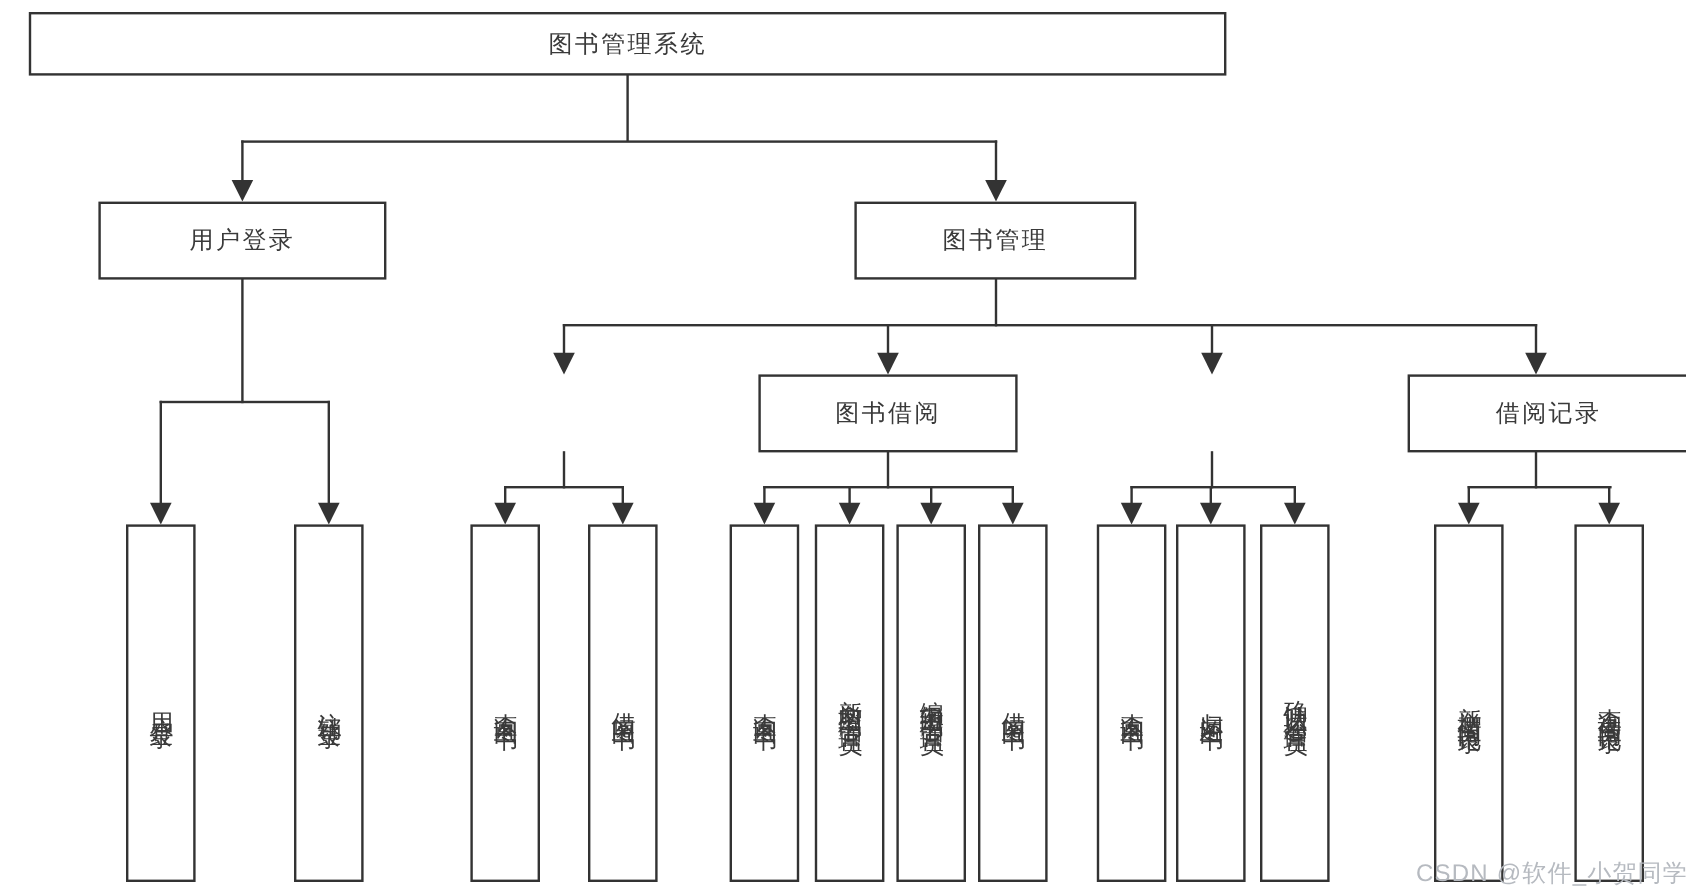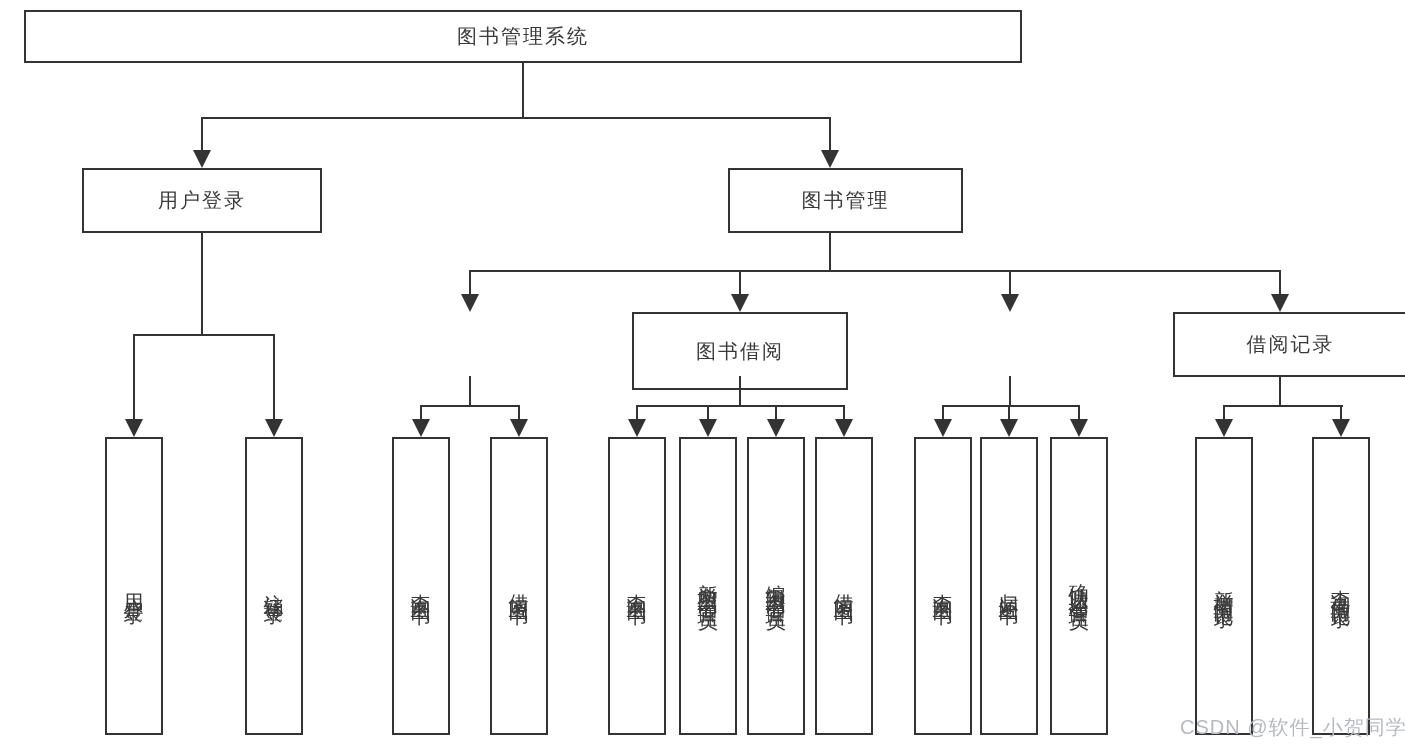--- a/index.html
+++ b/index.html
@@ -38,21 +38,21 @@
   <i class="lv" style="left:522px;top:62px;height:56px;"></i>
   <i class="lh" style="left:201px;top:117px;width:630px;"></i>
   <i class="lv" style="left:201px;top:117px;height:35px;"></i>
   <i class="ar" style="left:193px;top:150px;"></i>
   <i class="lv" style="left:829px;top:117px;height:35px;"></i>
   <i class="ar" style="left:821px;top:150px;"></i>
 
   <div class="box" style="left:82px;top:168px;width:240px;height:65px;">
     <span class="hlabel">用户登录</span>
   </div>
-  <div class="box" style="left:712px;top:168px;width:235px;height:65px;margin-left:16px;">
+  <div class="box" style="left:712px;top:168px;width:235px;height:65px;">
     <span class="hlabel">图书管理</span>
   </div>
 
   <i class="lv" style="left:201px;top:232px;height:104px;"></i>
   <i class="lh" style="left:133px;top:334px;width:142px;"></i>
   <i class="lv" style="left:133px;top:334px;height:86px;"></i>
   <i class="ar" style="left:125px;top:419px;"></i>
   <i class="lv" style="left:273px;top:334px;height:86px;"></i>
   <i class="ar" style="left:265px;top:419px;"></i>
 
@@ -60,21 +60,21 @@
   <i class="lh" style="left:469px;top:270px;width:812px;"></i>
   <i class="lv" style="left:469px;top:270px;height:26px;"></i>
   <i class="ar" style="left:461px;top:294px;"></i>
   <i class="lv" style="left:739px;top:270px;height:26px;"></i>
   <i class="ar" style="left:731px;top:294px;"></i>
   <i class="lv" style="left:1009px;top:270px;height:26px;"></i>
   <i class="ar" style="left:1001px;top:294px;"></i>
   <i class="lv" style="left:1279px;top:270px;height:26px;"></i>
   <i class="ar" style="left:1271px;top:294px;"></i>
 
-  <div class="box" style="left:632px;top:312px;width:216px;height:78px;">
+  <div class="box" style="left:632px;top:312px;width:216px;height:65px;">
     <span class="hlabel">图书借阅</span>
   </div>
   <div class="box" style="left:1173px;top:312px;width:235px;height:65px;">
     <span class="hlabel">借阅记录</span>
   </div>
 
   <i class="lv" style="left:469px;top:376px;height:31px;"></i>
   <i class="lh" style="left:420px;top:405px;width:100px;"></i>
   <i class="lv" style="left:420px;top:405px;height:15px;"></i>
   <i class="ar" style="left:412px;top:419px;"></i>

